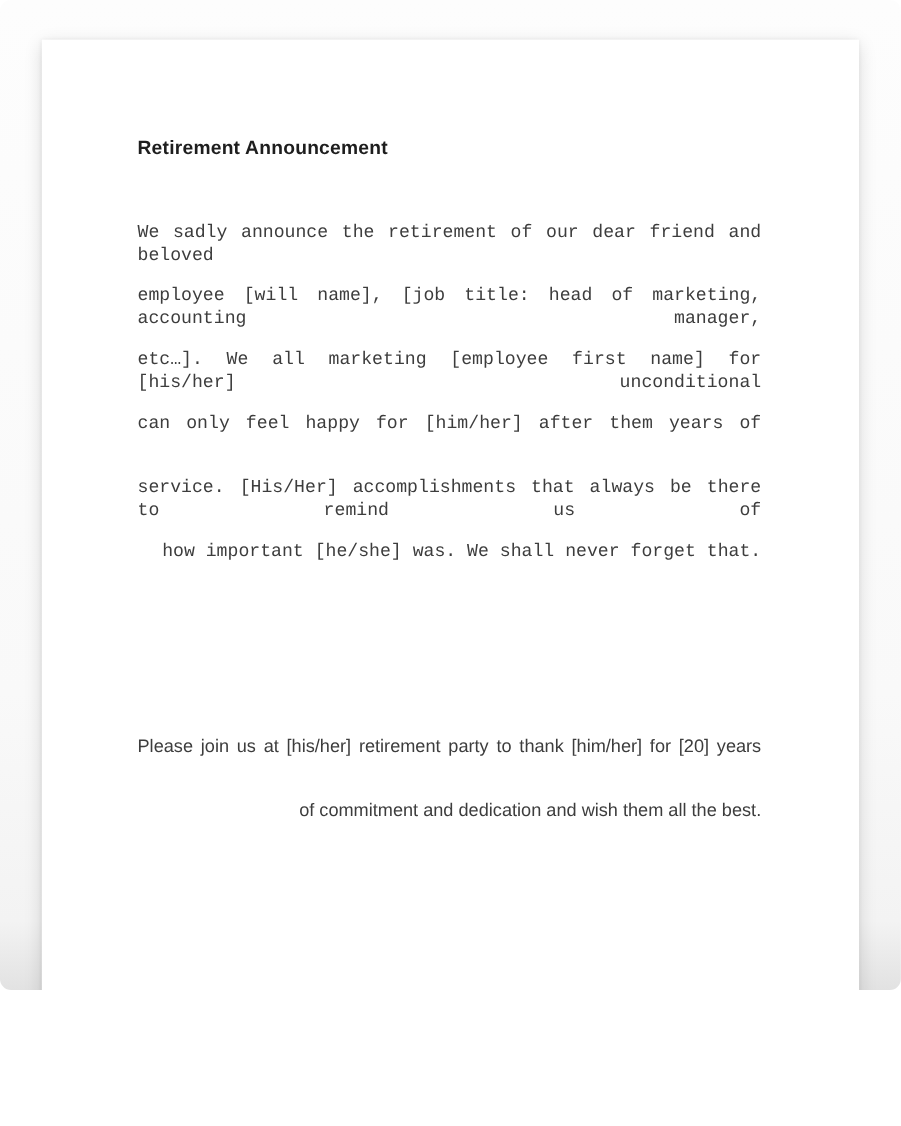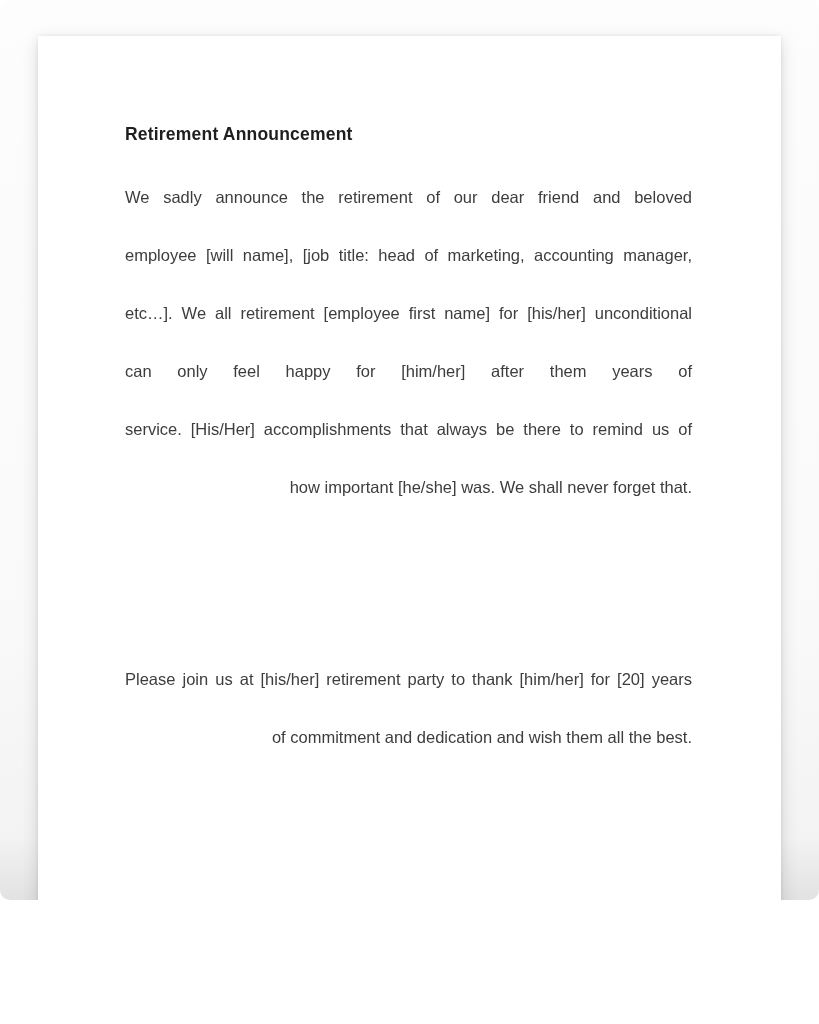--- a/index.html
+++ b/index.html
@@ -36,21 +36,21 @@
     letter-spacing: 0.2px;
     color: var(--title-text, #1e1e1e);
   }
   .para {
     position: absolute;
     left: 87px;
     width: 567px;
     font-size: 16.5px;
     color: var(--body-text, #3d3d3d);
   }
-  .para-1 { top: 151px; }
+  .para-1 { top: 164px; font-family: Liberation Mono, monospace; }
   .para-2 { top: 633px; }
   .line {
     height: 58px;
     line-height: 21px;
     text-align: right;
   }
   .line.just {
     text-align: justify;
     text-align-last: justify;
   }
@@ -73,21 +73,21 @@
 
 <div class="canvas">
 
   <div class="sheet">
 
     <h1 class="doc-title">Retirement Announcement</h1>
 
     <div class="para para-1">
       <div class="line just">We sadly announce the retirement of our dear friend and beloved</div>
       <div class="line just">employee [will name], [job title: head of marketing, accounting manager,</div>
-      <div class="line just">etc…]. We all retirement [employee first name] for [his/her] unconditional</div>
+      <div class="line just">etc…]. We all marketing [employee first name] for [his/her] unconditional</div>
       <div class="line just">can only feel happy for [him/her] after them years of</div>
       <div class="line just">service. [His/Her] accomplishments that always be there to remind us of</div>
       <div class="line">how important [he/she] was. We shall never forget that.</div>
     </div>
 
     <div class="para para-2">
       <div class="line just">Please join us at [his/her] retirement party to thank [him/her] for [20] years</div>
       <div class="line">of commitment and dedication and wish them all the best.</div>
     </div>
 

